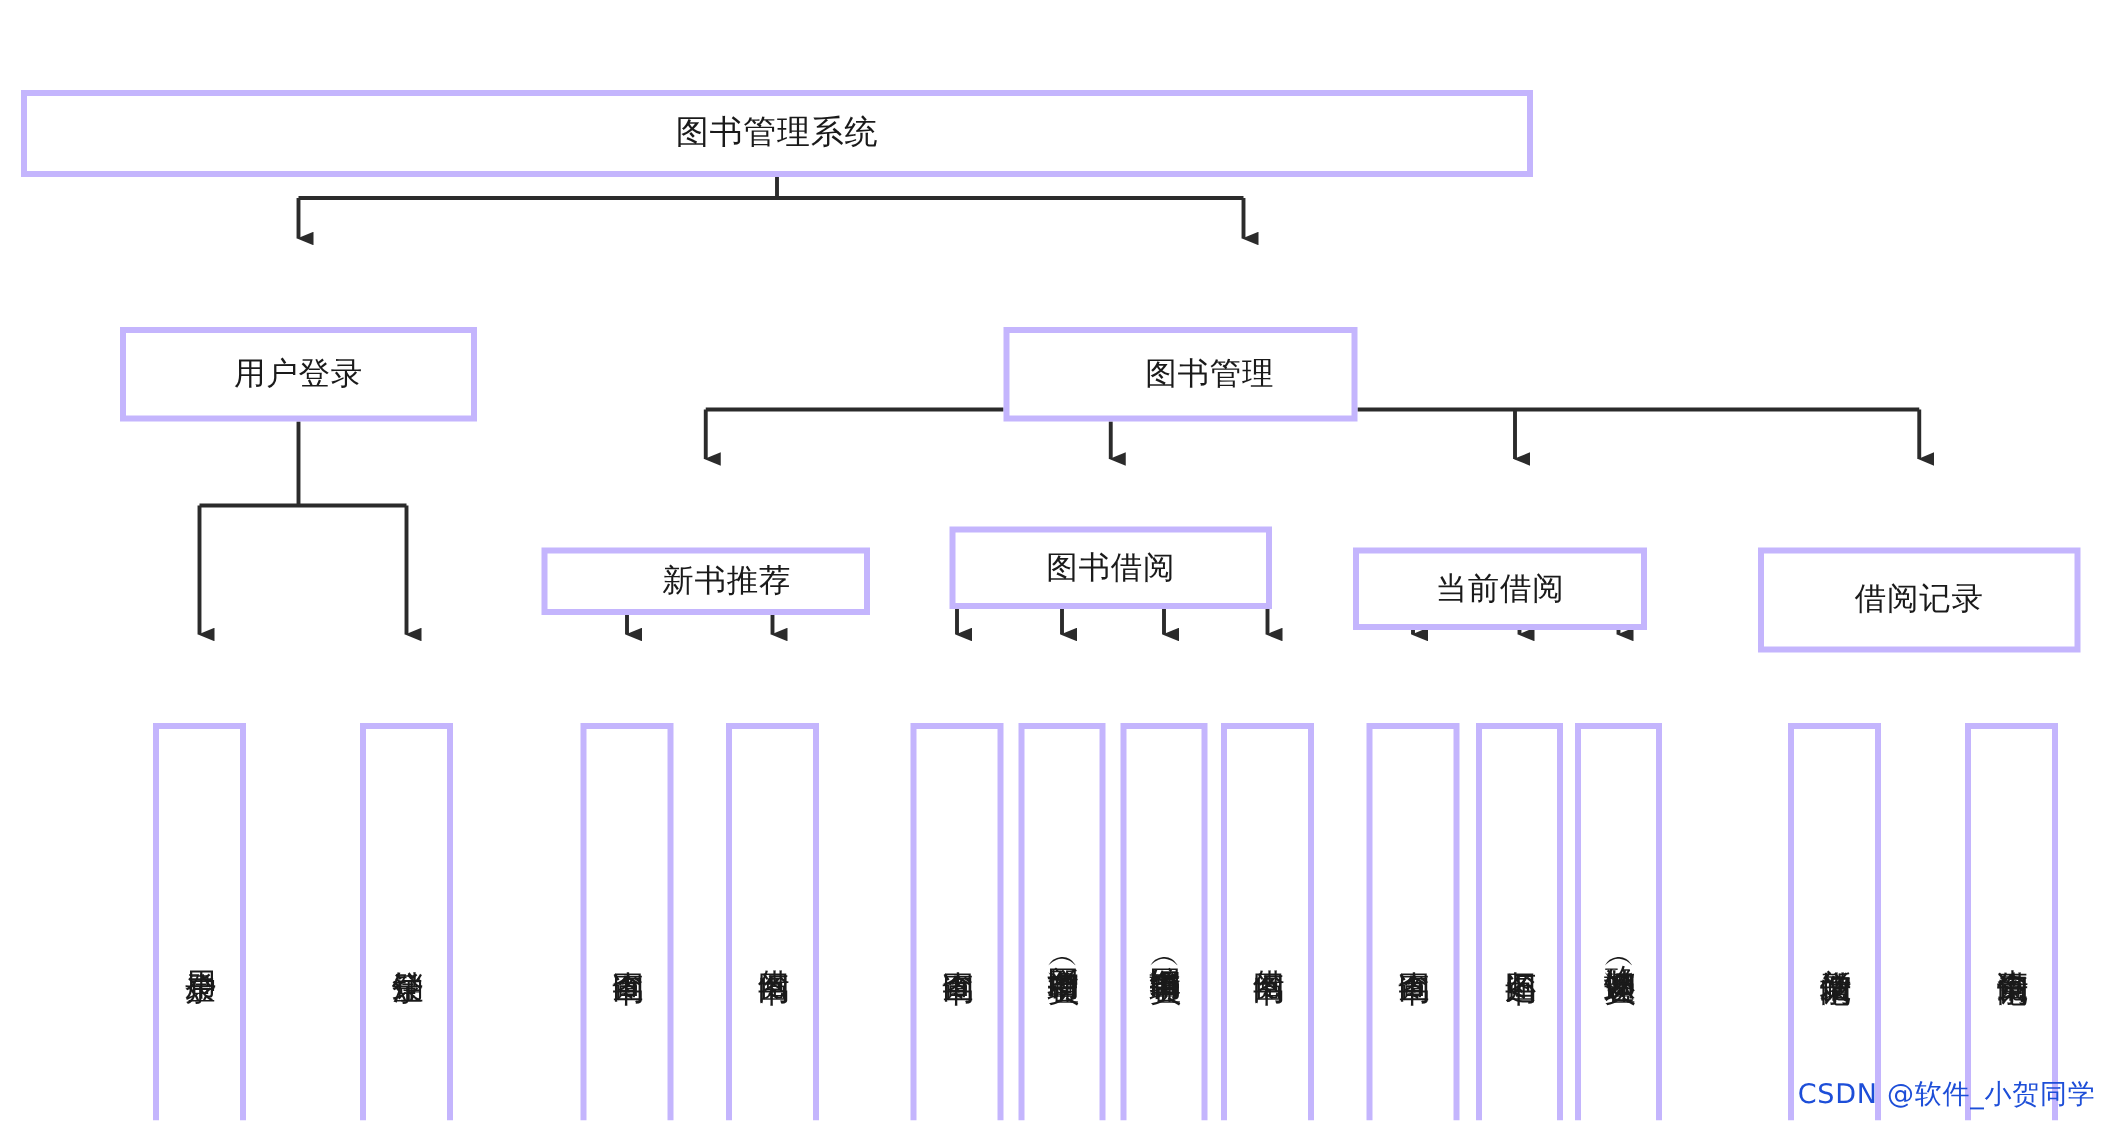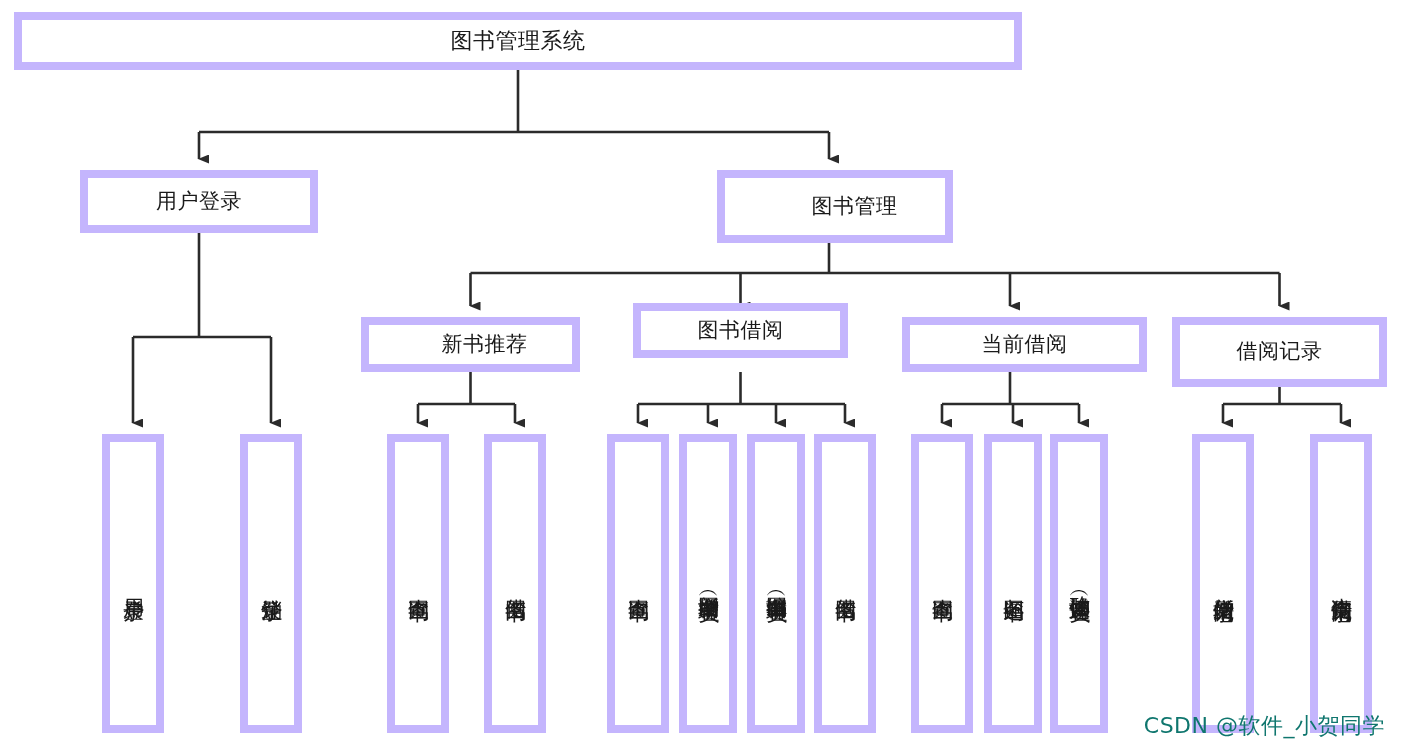--- a/index.html
+++ b/index.html
@@ -21,24 +21,25 @@
     position: absolute;
     left: 0;
     top: 0;
     width: 1405px;
     height: 747px;
   }
   .node-box {
     position: absolute;
     box-sizing: border-box;
     background: #ffffff;
-    border: 8px solid #c4b5fd;
+    border: 4px solid #c4b5fd;
     display: flex;
     align-items: center;
     justify-content: center;
+    margin-top: 48px;
   }
   .node-label-h {
     font-size: 21px;
     color: #1a1a1a;
     line-height: 1.1;
     white-space: nowrap;
     letter-spacing: 0.5px;
   }
   .node-box.root .node-label-h {
     font-size: 22px;
@@ -51,24 +52,24 @@
     writing-mode: vertical-rl;
     text-orientation: upright;
     font-size: 21px;
     color: #1a1a1a;
     line-height: 1.12;
     letter-spacing: 1px;
     white-space: nowrap;
   }
   .watermark {
     position: absolute;
-    right: 20px;
+    right: 8px;
     bottom: 6px;
-    font-size: 22px;
-    color: #0f766e;
+    font-size: 18px;
+    color: #1d4ed8;
     white-space: nowrap;
     letter-spacing: 0.5px;
   }
 </style>
 </head>
 <body>
 
 <div id="stage">
 
   <svg id="diagram-svg" viewBox="0 0 1405 747" xmlns="http://www.w3.org/2000/svg">
@@ -114,30 +115,30 @@
       </g>
   </svg>
 
   <div id="nodes">
       <div class="node-box root" style="left: 14px; top: 12px; width: 1008px; height: 58px;">
         <span class="node-label-h">图书管理系统</span>
       </div>
       <div class="node-box branch" style="left: 80px; top: 170px; width: 238px; height: 63px;">
         <span class="node-label-h">用户登录</span>
       </div>
-      <div class="node-box branch" style="left: 717px; top: 170px; width: 236px; height: 73px; padding-left: 39px;">
+      <div class="node-box branch" style="left: 669px; top: 170px; width: 236px; height: 63px; padding-left: 39px;">
         <span class="node-label-h">图书管理</span>
       </div>
-      <div class="node-box branch" style="left: 361px; top: 317px; width: 219px; height: 55px; padding-left: 28px;">
+      <div class="node-box branch" style="left: 361px; top: 317px; width: 219px; height: 45px; padding-left: 28px;">
         <span class="node-label-h">新书推荐</span>
       </div>
       <div class="node-box branch" style="left: 633px; top: 303px; width: 215px; height: 55px;">
         <span class="node-label-h">图书借阅</span>
       </div>
-      <div class="node-box branch" style="left: 902px; top: 317px; width: 245px; height: 55px;">
+      <div class="node-box branch" style="left: 902px; top: 317px; width: 196px; height: 55px;">
         <span class="node-label-h">当前借阅</span>
       </div>
       <div class="node-box branch" style="left: 1172px; top: 317px; width: 215px; height: 70px;">
         <span class="node-label-h">借阅记录</span>
       </div>
       <div class="node-box leaf" style="left: 102px; top: 434px; width: 62px; height: 299px;">
         <span class="node-label-v">用户登录</span>
       </div>
       <div class="node-box leaf" style="left: 240px; top: 434px; width: 62px; height: 299px;">
         <span class="node-label-v">注销登录</span>

